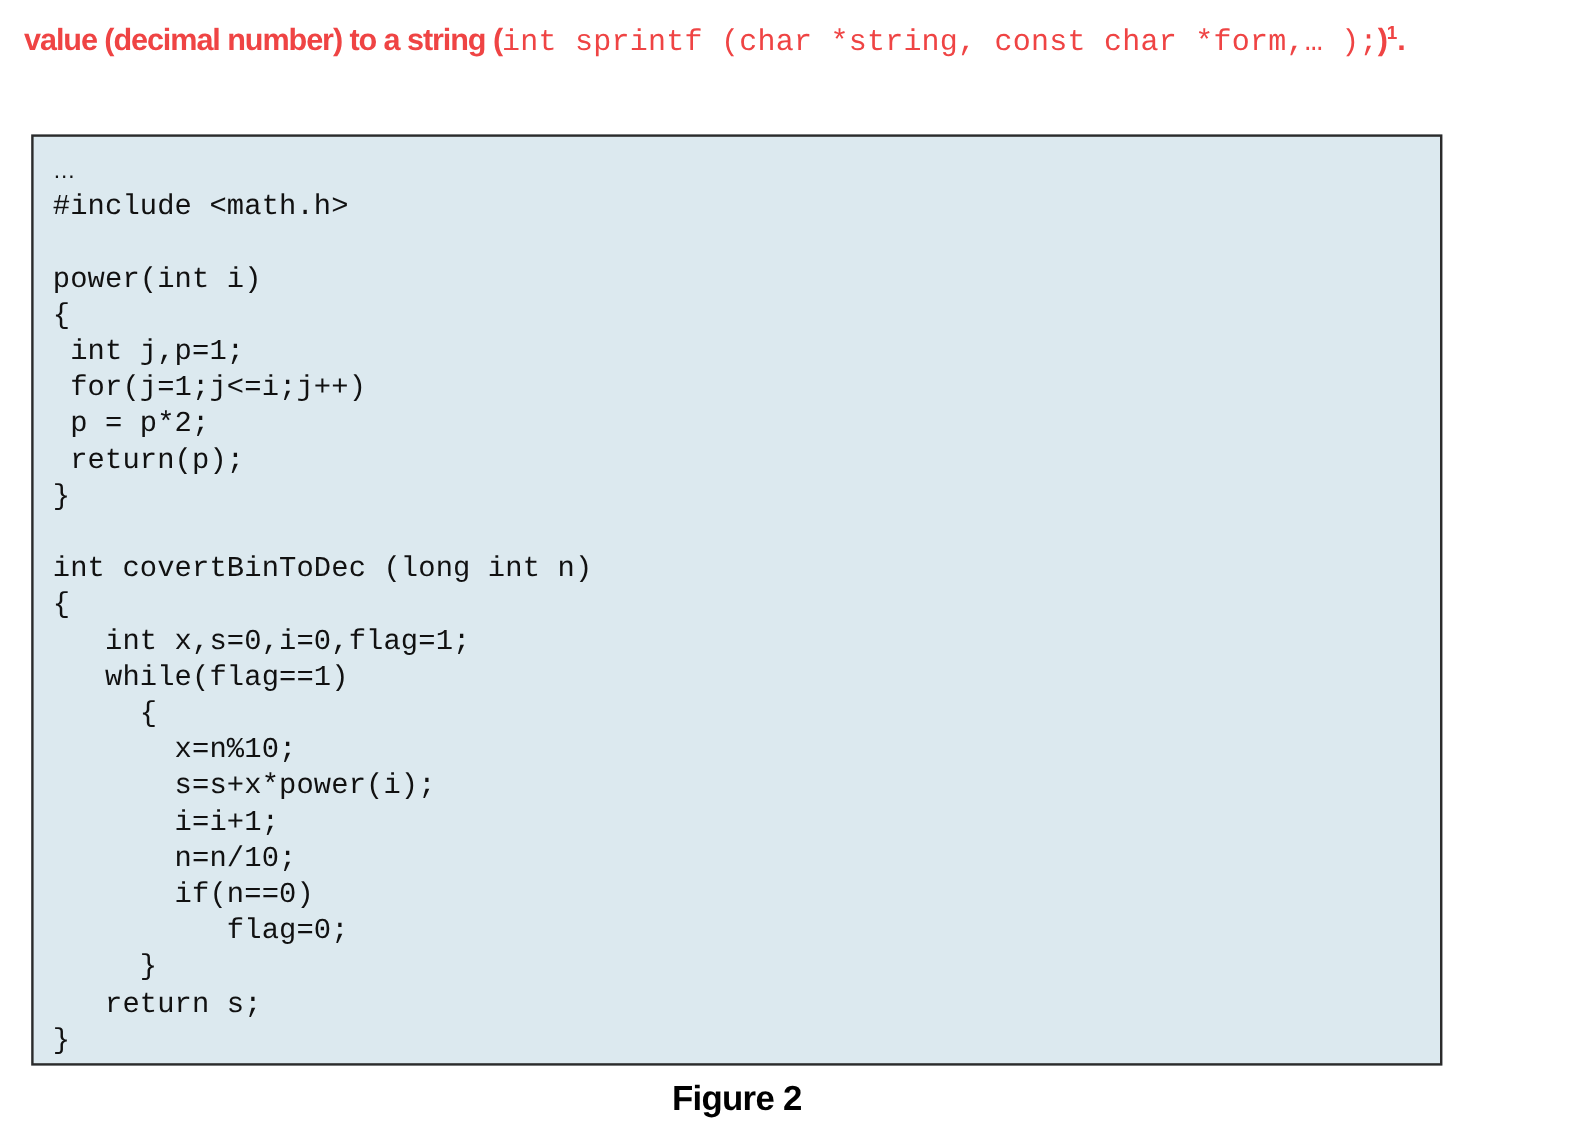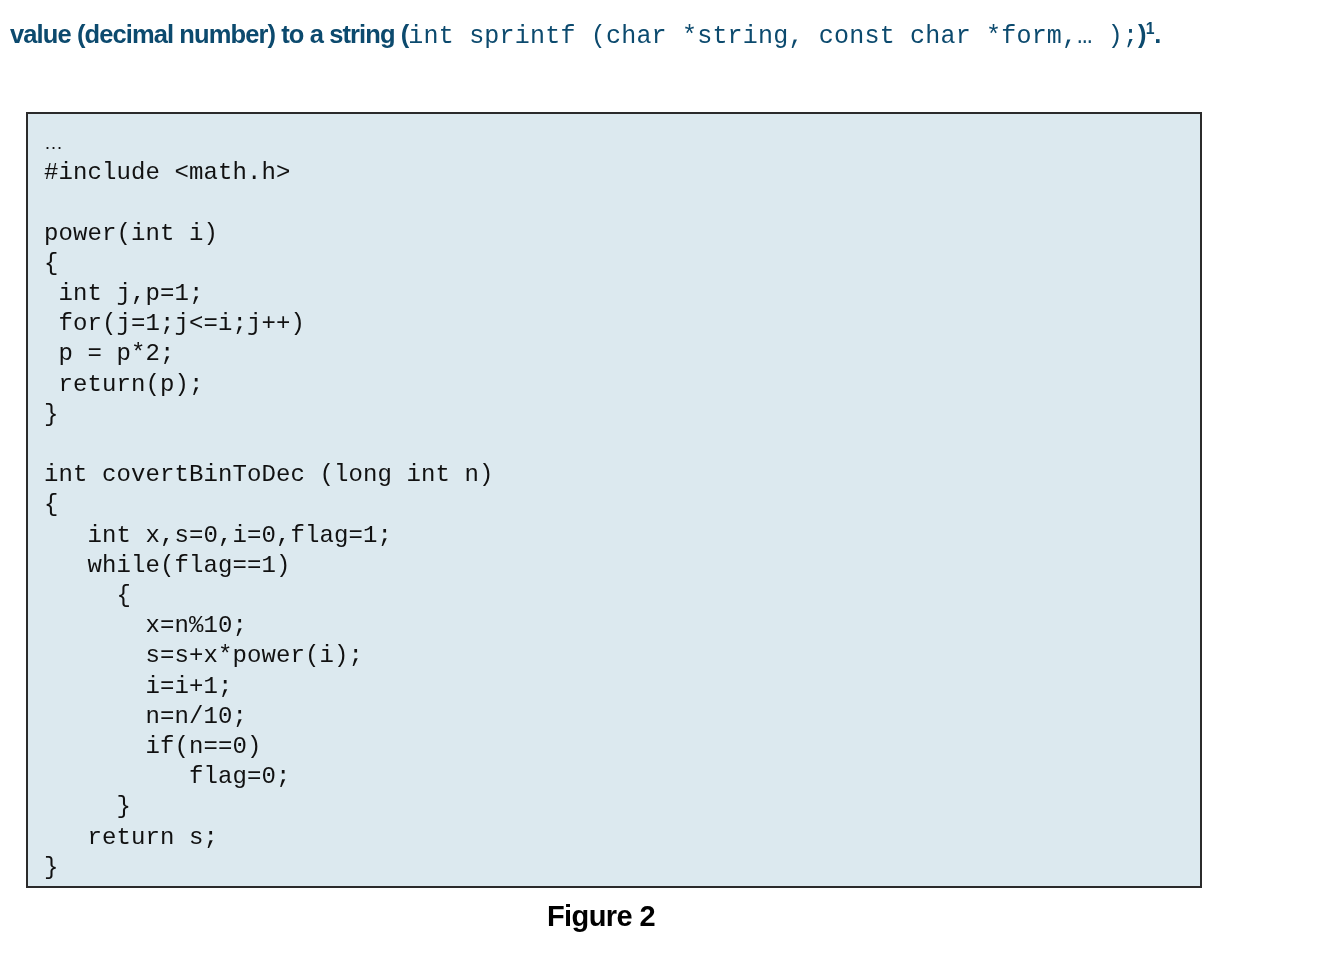--- a/index.html
+++ b/index.html
@@ -13,27 +13,27 @@
     position: relative;
     overflow: hidden;
     font-family: "Liberation Sans", sans-serif;
     color: #000000;
     -webkit-font-smoothing: none;
   }
 
   
   .intro {
     position: absolute;
-    left: 10px;
+    left: 20px;
     top: 12px;
     width: 1290px;
     font-size: 25.5px;
     line-height: 44px;
     letter-spacing: -0.2px;
-    color: #0c4a6e;
+    color: #ef4444;
     font-family: "Liberation Sans", sans-serif;
     font-weight: 600;
     white-space: normal;
   }
   .intro .prose {
     font-family: "Liberation Sans", sans-serif;
     font-weight: 600;
     font-size: 25.5px;
     letter-spacing: -0.9px;
   }
@@ -82,21 +82,21 @@
   }
   .code-listing .ellipsis {
     font-family: "Liberation Sans", sans-serif;
     font-size: 19px;
     letter-spacing: 0.5px;
   }
 
   
   .caption {
     position: absolute;
-    left: 13px;
+    left: 26px;
     top: 900px;
     width: 1176px;
     text-align: center;
     font-family: "Liberation Sans", sans-serif;
     font-weight: bold;
     font-size: 29px;
     letter-spacing: -0.6px;
     color: #000000;
   }
 </style>

